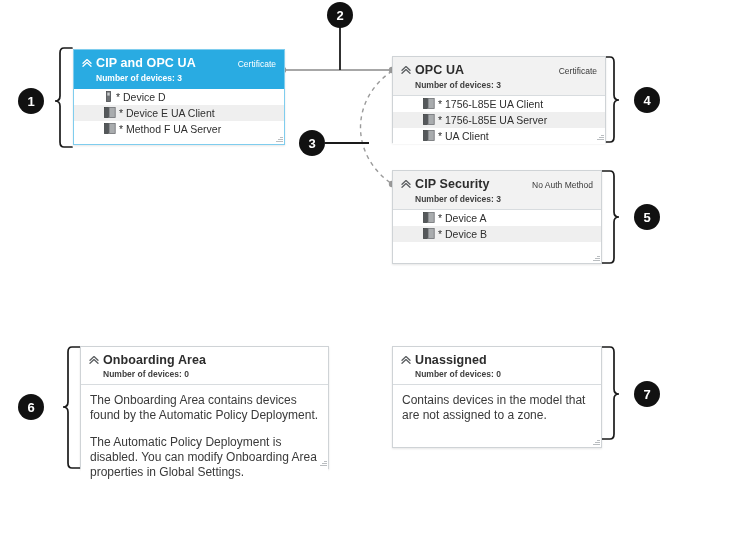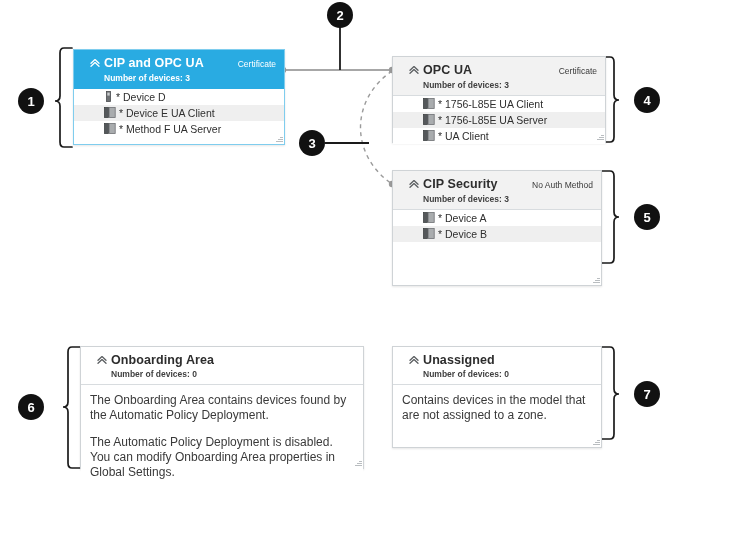--- a/index.html
+++ b/index.html
@@ -27,21 +27,21 @@
     border: 1px solid #cfd3d6;
     box-sizing: border-box;
     box-shadow: 0 1px 2px rgba(0,0,0,0.10);
   }
   .card.accent {
     border: 1px solid #7fcdee;
   }
   .card-header {
     position: relative;
     box-sizing: border-box;
-    padding: 6px 8px 5px 16px;
+    padding: 6px 8px 5px 8px;
     background: #f2f2f2;
     border-bottom: 1px solid #d8dcdf;
   }
   .card.accent .card-header {
     background: #29abe2;
     border-bottom: 1px solid #29abe2;
   }
   .hdr-row {
     display: flex;
     align-items: flex-start;
@@ -301,21 +301,21 @@
         <span class="dev-label">* UA Client</span>
       </div>
     </div>
     <div class="grip">
       <i class="l1"></i>
         <i class="l2"></i>
         <i class="l3"></i>
     </div>
   </div>
 
-  <div class="card" id="cip-security-card" style="left:392px; top:170px; width:210px; height:116px;">
+  <div class="card" id="cip-security-card" style="left:392px; top:170px; width:210px; height:94px;">
     <div class="card-header">
       <div class="hdr-row">
         <div class="hdr-left">
           <span class="collapse-icon">
             <svg width="10" height="12" viewBox="0 0 10 12">
               <path d="M1 6.2 L5 2.6 L9 6.2" fill="none" stroke="#5a5d60" stroke-width="1.3" stroke-linecap="round" stroke-linejoin="round"></path>
               <path d="M1 9.2 L5 5.6 L9 9.2" fill="none" stroke="#5a5d60" stroke-width="1.3" stroke-linecap="round" stroke-linejoin="round"></path>
             </svg>
           </span>
           <span class="card-title">CIP Security</span>
@@ -344,21 +344,21 @@
         <span class="dev-label">* Device B</span>
       </div>
     </div>
     <div class="grip">
       <i class="l1"></i>
         <i class="l2"></i>
         <i class="l3"></i>
     </div>
   </div>
 
-  <div class="card" id="onboarding-area-card" style="left:80px; top:346px; width:284px; height:123px;">
+  <div class="card" id="onboarding-area-card" style="left:80px; top:346px; width:249px; height:123px;">
     <div class="card-header" style="background:#ffffff;">
       <div class="hdr-row">
         <div class="hdr-left">
           <span class="collapse-icon">
             <svg width="10" height="12" viewBox="0 0 10 12">
               <path d="M1 6.2 L5 2.6 L9 6.2" fill="none" stroke="#5a5d60" stroke-width="1.3" stroke-linecap="round" stroke-linejoin="round"></path>
               <path d="M1 9.2 L5 5.6 L9 9.2" fill="none" stroke="#5a5d60" stroke-width="1.3" stroke-linecap="round" stroke-linejoin="round"></path>
             </svg>
           </span>
           <span class="card-title">Onboarding Area</span>

